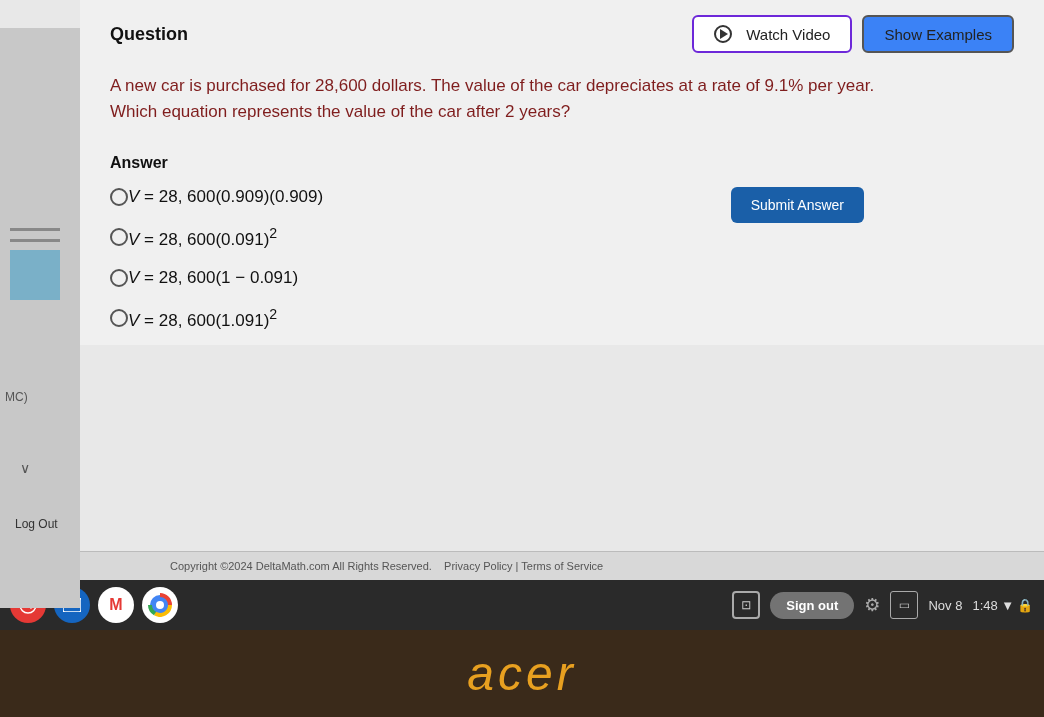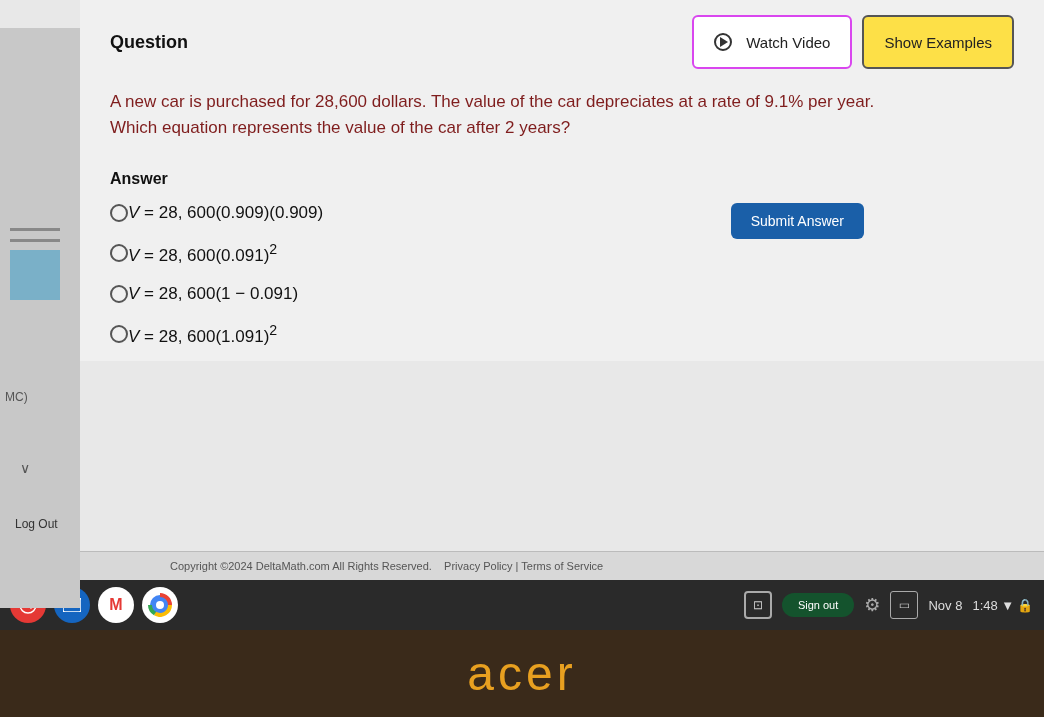--- a/index.html
+++ b/index.html
@@ -69,22 +69,22 @@
 
     .header-buttons {
       display: flex;
       gap: 10px;
     }
 
     .btn-watch {
       display: flex;
       align-items: center;
       gap: 14px;
-      padding: 16px 20px;
-      border: 2px solid #d946ef;
+      padding: 8px 20px;
+      border: 2px solid #6d28d9;
       background: white;
       border-radius: 6px;
       font-size: 15px;
       cursor: pointer;
       color: #222;
     }
 
     .btn-watch .play-icon {
       width: 18px;
       height: 18px;
@@ -100,21 +100,21 @@
       height: 0;
       border-top: 5px solid transparent;
       border-bottom: 5px solid transparent;
       border-left: 8px solid #333;
       margin-left: 2px;
     }
 
     .btn-examples {
       padding: 8px 20px;
       border: 2px solid #555;
-      background: #fde047;
+      background: #3b82f6;
       border-radius: 6px;
       font-size: 15px;
       cursor: pointer;
       color: #222;
     }
 
     
     .question-text {
       font-size: 17px;
       color: #7f1d1d;
@@ -226,27 +226,28 @@
       border: 2px solid #aaa;
       border-radius: 4px;
       display: flex;
       align-items: center;
       justify-content: center;
       color: #ccc;
       font-size: 12px;
     }
 
     .sign-out-btn {
-      background: #14532d;
+      background: #737373;
       color: white;
       border: none;
       border-radius: 20px;
       padding: 6px 16px;
-      font-size: 11px;
-      cursor: pointer;
+      font-size: 13px;
+      cursor: pointer;
+      font-weight: bold;
     }
 
     .taskbar-settings-icon {
       color: #aaa;
       font-size: 18px;
       cursor: pointer;
     }
 
     .taskbar-time {
       color: #ddd;
@@ -262,20 +263,21 @@
       align-items: center;
       justify-content: center;
     }
 
     .acer-logo {
       font-family: Arial, sans-serif;
       font-size: 48px;
       font-weight: 300;
       color: #e8a020;
       letter-spacing: 4px;
+      font-style: italic;
     }
 
     
     .mc-label {
       position: absolute;
       left: 5px;
       top: 390px;
       font-size: 12px;
       color: #555;
     }

